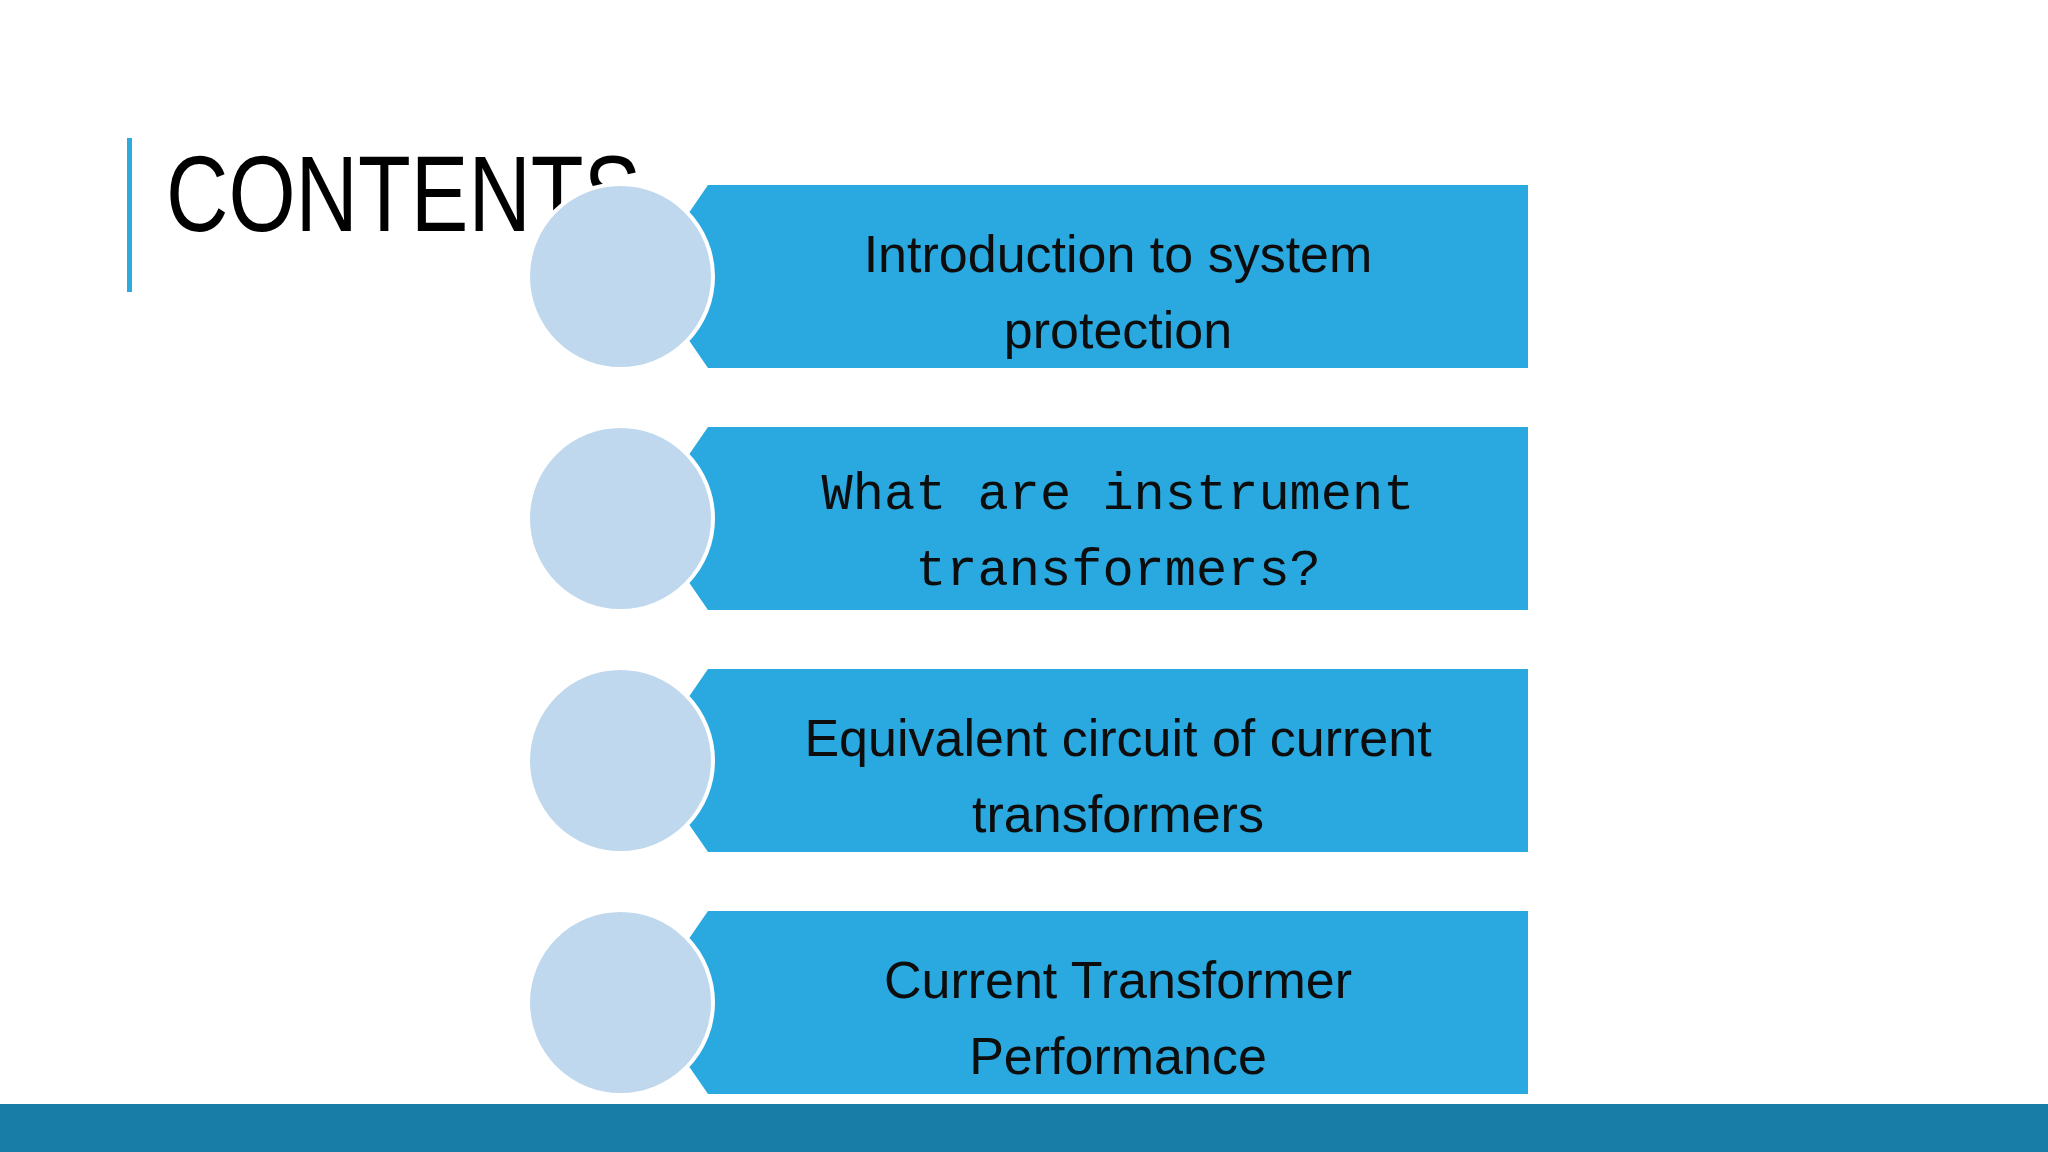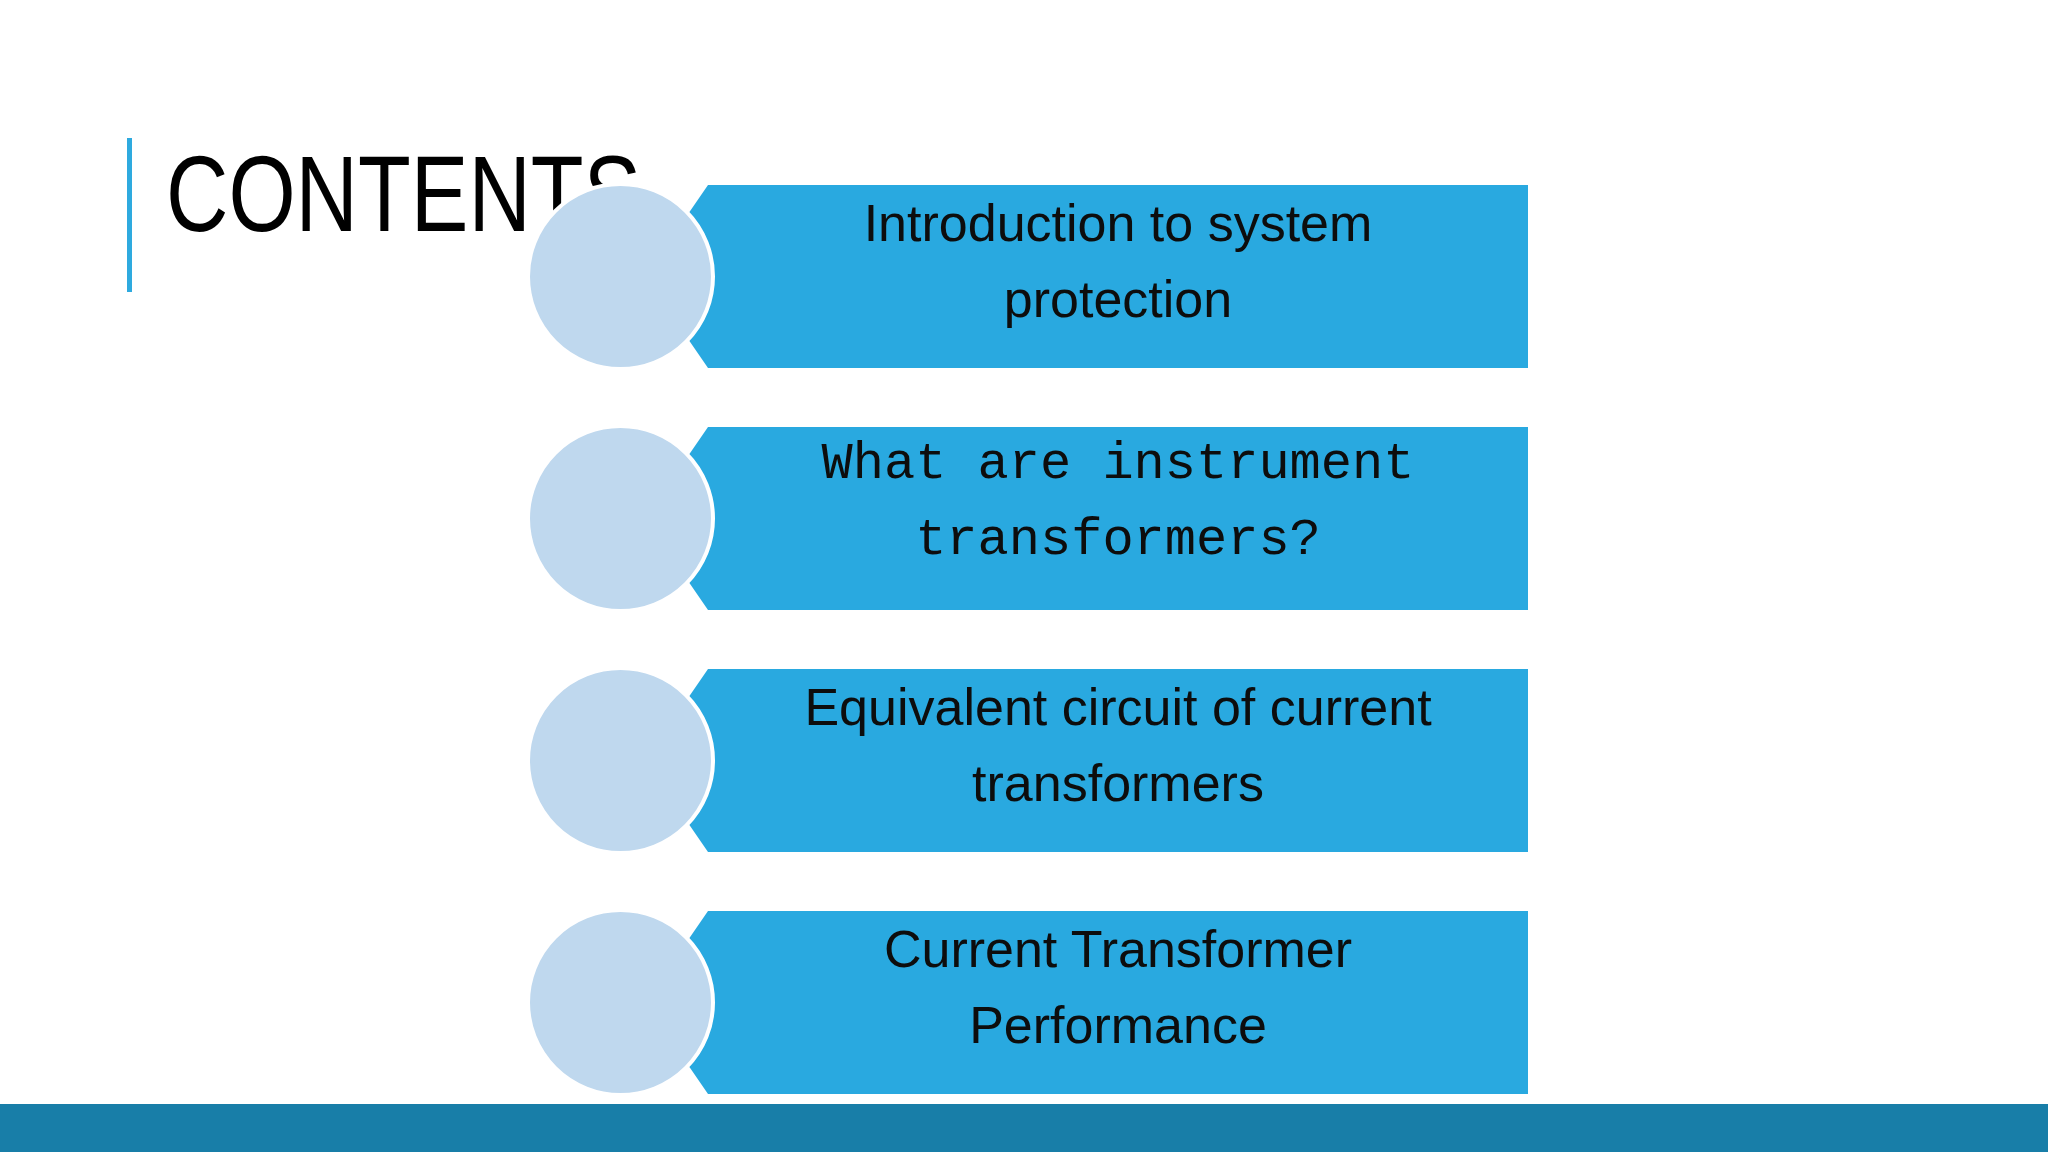--- a/index.html
+++ b/index.html
@@ -53,21 +53,21 @@
 
   .banner {
     position: absolute;
     left: 645px;
     top: 0;
     width: 883px;
     height: 183px;
     background: var(--banner, #29A9E0);
     clip-path: polygon(63px 0, 100% 0, 100% 100%, 63px 100%, 0 50%);
     display: flex;
-    align-items: flex-start;
+    align-items: flex-end;
     justify-content: center;
     padding-left: 63px;
     box-sizing: border-box;
   }
 
   .banner-label {
     font-size: 52px;
     line-height: 76px;
     color: #0d0d0d;
     text-align: center;

